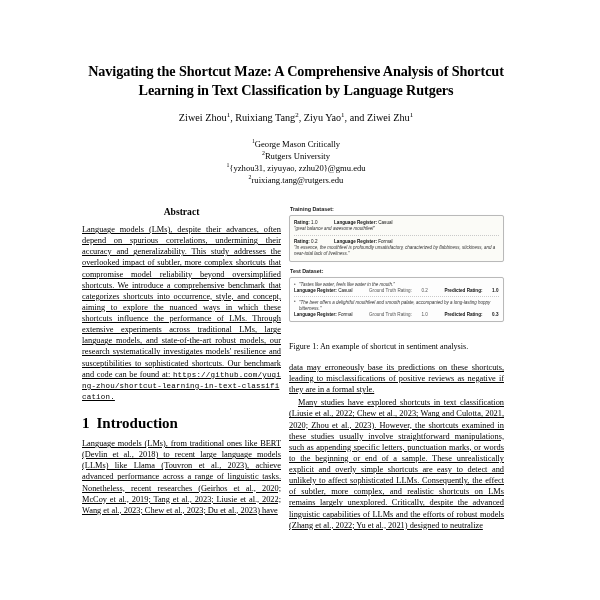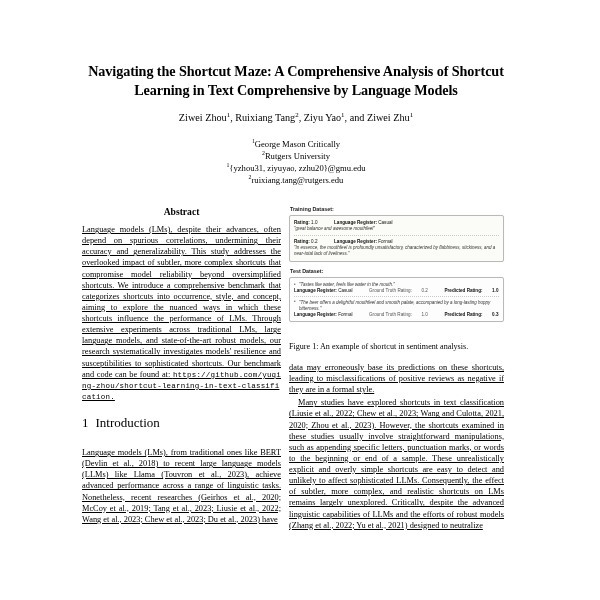--- a/index.html
+++ b/index.html
@@ -78,23 +78,23 @@
     text-decoration: underline;
   }
   p.indent { text-indent: 9px; }
   .mono {
     font-family: "Liberation Mono", "DejaVu Sans Mono", monospace;
     font-size: 7.5px;
     letter-spacing: 0.2px;
     word-break: break-all;
   }
   .section-head {
-    font-weight: normal;
-    font-size: 13px;
-    margin: 13px 0 16px 0;
+    font-weight: bold;
+    font-size: 15px;
+    margin: 13px 0 6px 0;
   }
   .section-head .num { margin-right: 7px; }
   
   .figure { margin: 0 0 0 0; }
   .fig-label {
     font-family: "Liberation Sans", sans-serif;
     font-size: 5.4px;
     font-weight: bold;
     color: #1a1a1a;
     margin: 0 0 2.5px 1px;
@@ -157,21 +157,21 @@
   }
 </style>
 </head>
 <body>
 
 <div class="page">
 
   <h1 class="title">
     <span>Navigating the Shortcut Maze: A Comprehensive Analysis of Shortcut</span>
     <br>
-    <span>Learning in Text Comprehensive by Language Models</span>
+    <span>Learning in Text Classification by Language Rutgers</span>
   </h1>
 
   <div class="authors">
     <span>Ziwei Zhou</span><sup>1</sup>, <span>Ruixiang Tang</span><sup>2</sup>, <span>Ziyu Yao</span><sup>1</sup>, and <span>Ziwei Zhu</span><sup>1</sup>
   </div>
 
   <div class="affil">
     <div><sup>1</sup><span>George Mason Critically</span></div>
     <div><sup>2</sup><span>Rutgers University</span></div>
     <div><sup>1</sup><span>{yzhou31, ziyuyao, zzhu20}@gmu.edu</span></div>

